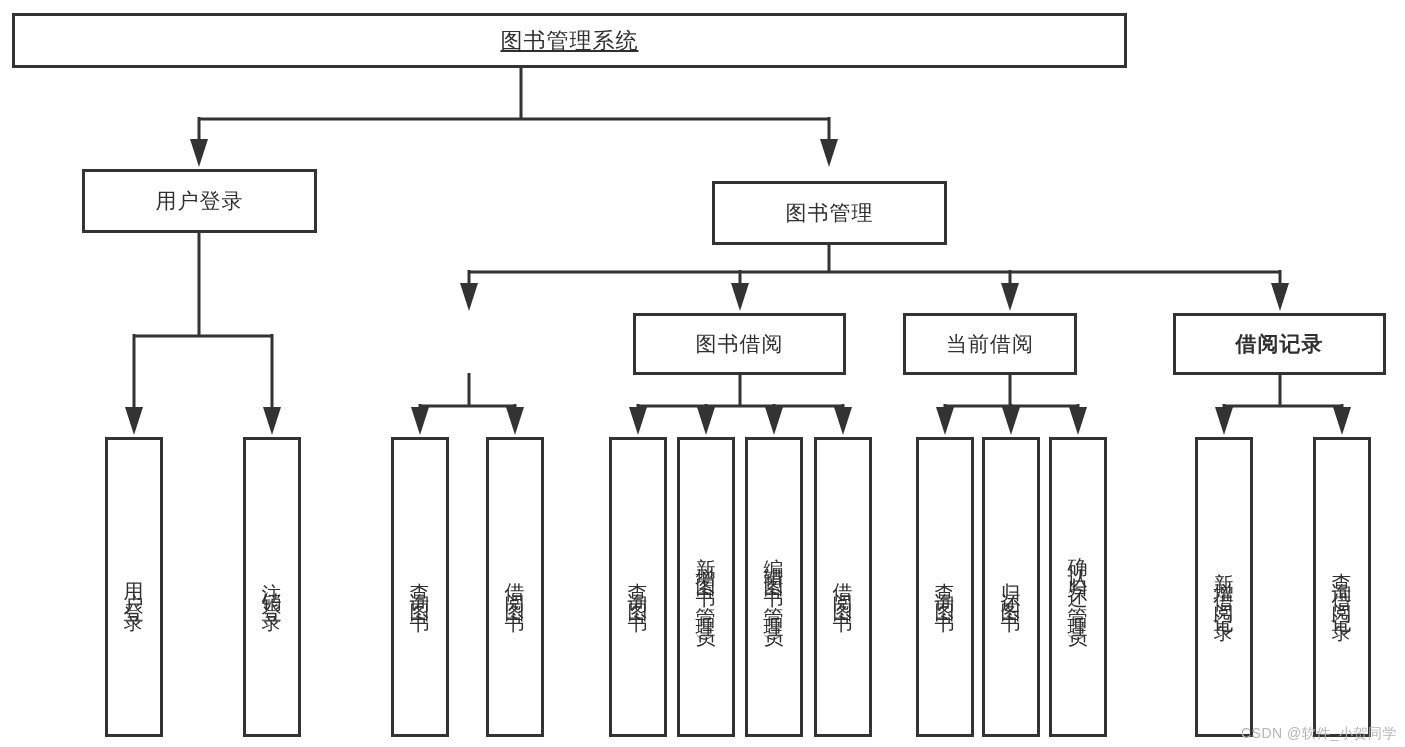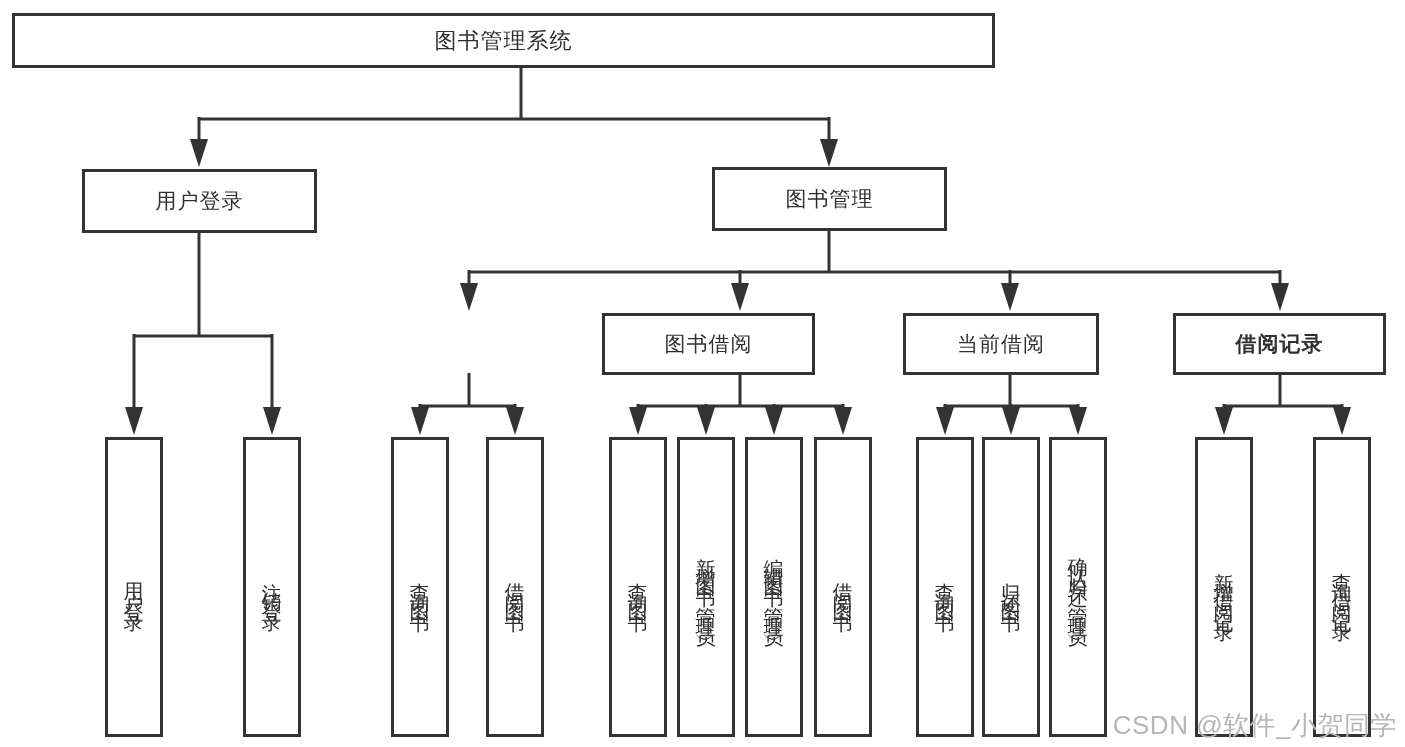--- a/index.html
+++ b/index.html
@@ -38,21 +38,21 @@
     font-size: 20px;
     letter-spacing: 10px;
     line-height: 1;
     white-space: nowrap;
   }
   .watermark {
     position: absolute;
     right: 8px;
     bottom: 4px;
     z-index: 5;
-    font-size: 26px;
+    font-size: 14px;
     letter-spacing: 0.5px;
     color: var(--watermark, #b5b5b5);
     white-space: nowrap;
   }
 </style>
 </head>
 <body>
 
 <div class="canvas">
 
@@ -85,35 +85,35 @@
     <path d="M1010 373 L1010 406 M945 406 L1078 406 M945 404 L945 413 M1011 404 L1011 413 M1078 404 L1078 413"></path>
     <polygon points="936,407 954,407 945,435"></polygon>
     <polygon points="1002,407 1020,407 1011,435"></polygon>
     <polygon points="1069,407 1087,407 1078,435"></polygon>
 
     <path d="M1280 373 L1280 406 M1224 406 L1342 406 M1224 404 L1224 413 M1342 404 L1342 413"></path>
     <polygon points="1215,407 1233,407 1224,435"></polygon>
     <polygon points="1333,407 1351,407 1342,435"></polygon>
   </svg>
 
-  <div class="node" style="left:12px; top:13px; width:983px; height:55px;">
+  <div class="node" style="left:12px; top:13px; width:1115px; height:55px;text-decoration:underline;">
     <span class="h-label root-label">图书管理系统</span>
   </div>
 
   <div class="node" style="left:82px; top:169px; width:235px; height:64px;">
     <span class="h-label">用户登录</span>
   </div>
-  <div class="node" style="left:712px; top:167px; width:235px; height:64px;">
+  <div class="node" style="left:712px; top:181px; width:235px; height:64px;">
     <span class="h-label">图书管理</span>
   </div>
 
-  <div class="node" style="left:602px; top:313px; width:213px; height:62px;">
+  <div class="node" style="left:633px; top:313px; width:213px; height:62px;">
     <span class="h-label">图书借阅</span>
   </div>
-  <div class="node" style="left:903px; top:313px; width:196px; height:62px;">
+  <div class="node" style="left:903px; top:313px; width:174px; height:62px;">
     <span class="h-label">当前借阅</span>
   </div>
   <div class="node" style="left:1173px; top:313px; width:213px; height:62px;font-weight:bold;">
     <span class="h-label">借阅记录</span>
   </div>
 
   <div class="node leaf" style="left:105px;">
     <span class="v-label">用户登录</span>
   </div>
   <div class="node leaf" style="left:243px;">

